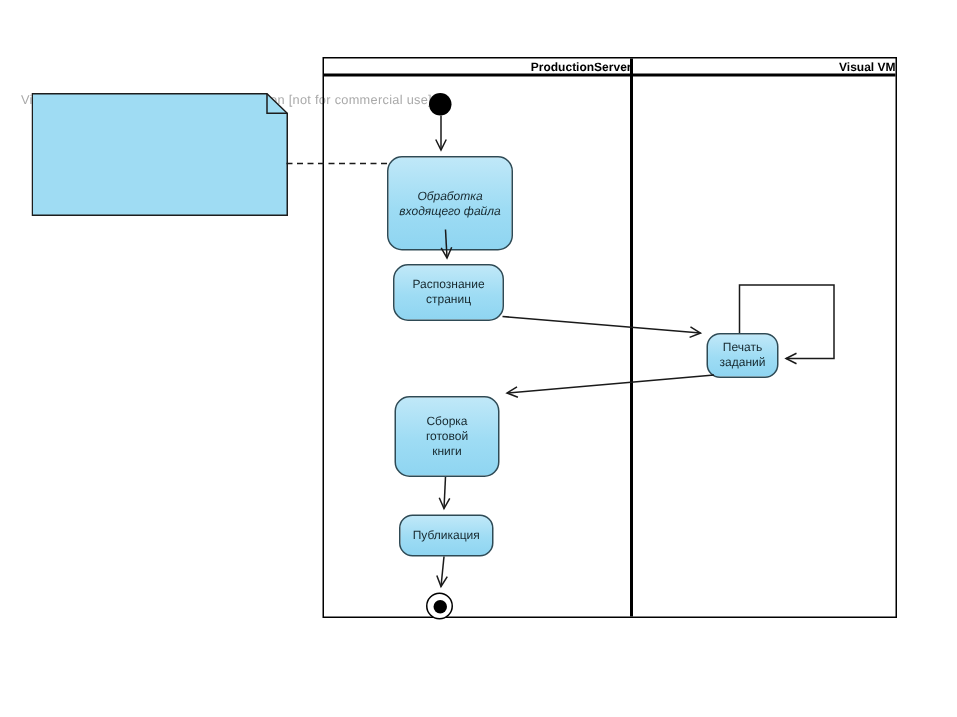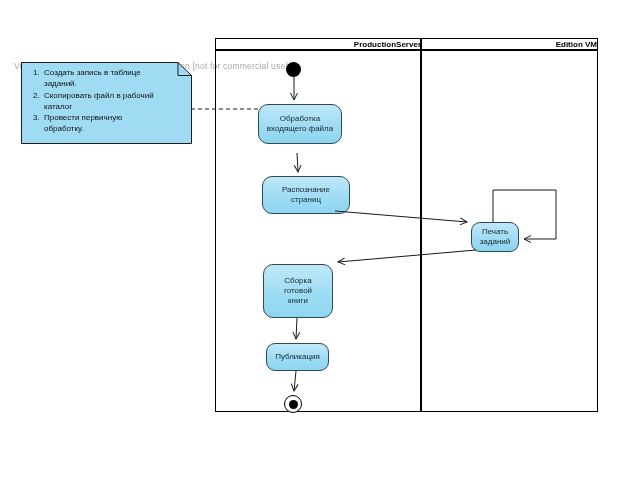--- a/index.html
+++ b/index.html
@@ -61,42 +61,35 @@
 </head>
 <body>
 
 <div id="canvas">
 
   <div class="watermark">Visual Paradigm for UML Community Edition [not for commercial use]</div>
 
   <div class="swimlanes">
     <div class="lane-header-row"></div>
     <div class="lane-label left">ProductionServer</div>
-    <div class="lane-label right">Edition VM</div>
+    <div class="lane-label right">Visual VM</div>
     <div class="lane-divider"></div>
   </div>
 
   <svg class="note-shape" width="172" height="83">
     <polygon points="0.5,0.5 157,0.5 170.5,13.5 170.5,81.5 0.5,81.5" fill="#9fdcf3" stroke="#1d1d1d" stroke-width="1"></polygon>
     <polyline points="157,0.5 157,13.5 170.5,13.5" fill="none" stroke="#1d1d1d" stroke-width="1"></polyline>
   </svg>
-  <div class="note-text">
-    <ol>
-      <li>Создать запись в таблице заданий.</li>
-      <li>Скопировать файл в рабочий каталог</li>
-      <li>Провести первичную обработку.</li>
-    </ol>
-  </div>
 
   <div class="initial-node"></div>
 
-  <div class="action-node" style="left:258px;top:104px;width:84px;height:40px;">Обработка
+  <div class="action-node" style="left:258px;top:104px;width:84px;height:63px;font-style:italic;">Обработка
 входящего файла</div>
 
-  <div class="action-node" style="left:262px;top:176px;width:88px;height:38px;">Распознание
+  <div class="action-node" style="left:262px;top:176px;width:74px;height:38px;">Распознание
 страниц</div>
 
   <div class="action-node" style="left:471px;top:222px;width:48px;height:30px;border-radius:9px;">Печать
 заданий</div>
 
   <div class="action-node" style="left:266px;top:343px;width:63px;height:28px;border-radius:9px;">Публикация</div>
 
   <div class="action-node" style="left:263px;top:264px;width:70px;height:54px;">Сборка
 готовой
 книги</div>

